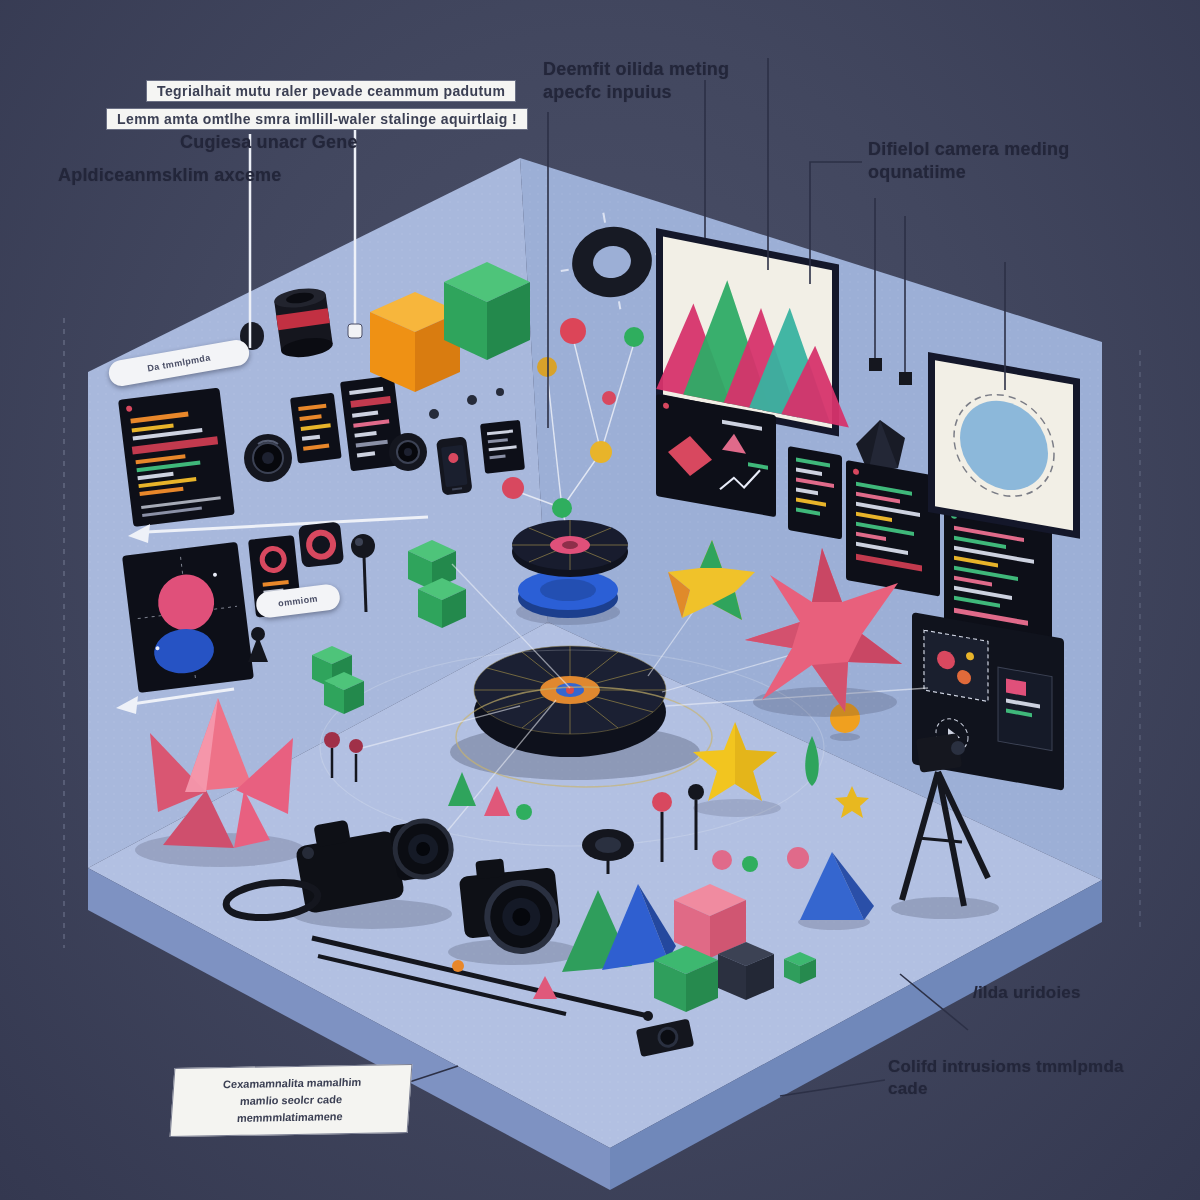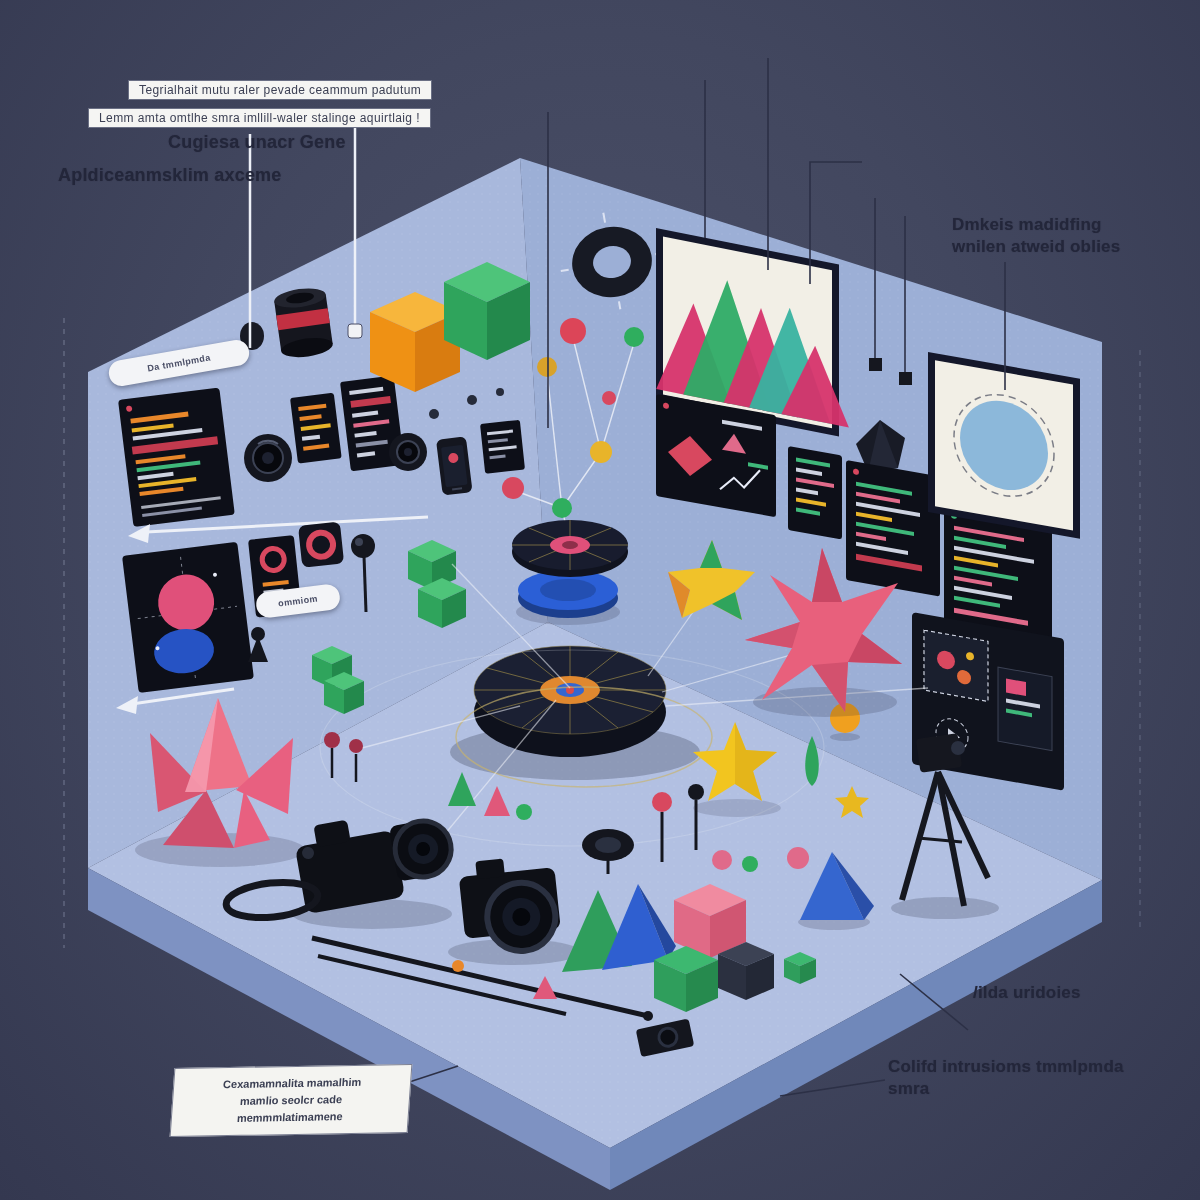--- a/index.html
+++ b/index.html
@@ -4,22 +4,22 @@
 <style>
   html,body{margin:0;padding:0;width:1200px;height:1200px;background:#383c50;}
   .stage{position:relative;width:1200px;height:1200px;overflow:hidden;
     background:radial-gradient(ellipse at 50% 42%, #4c5169 0%, #42475f 48%, #343850 100%);
     font-family:"Liberation Sans", sans-serif;}
   .stage svg{position:absolute;left:0;top:0;}
   .callout{position:absolute;color:#23263a;font-weight:bold;z-index:5;}
   .callout span{display:block;}
   .big{font-size:18px;letter-spacing:.2px;line-height:1.3;text-shadow:0 0 1px rgba(30,33,52,.45);}
   .mid{font-size:17px;letter-spacing:.2px;line-height:1.3;text-shadow:0 0 1px rgba(30,33,52,.45);}
-  .strip{background:#f5f5f3;border:1px solid #6a6f84;font-size:12px;font-weight:normal;
-    color:#3c4054;padding:2px 10px;white-space:nowrap;letter-spacing:.4px;}
+  .strip{background:#f5f5f3;border:1px solid #6a6f84;font-size:14px;font-weight:bold;
+    color:#3c4054;padding:2px 10px;white-space:nowrap;letter-spacing:.4px;margin-left:18px;}
   .pill{position:absolute;background:#f3f4f7;border-radius:13px;font-size:9px;font-weight:bold;
     color:#4a4e66;display:flex;align-items:center;justify-content:center;
     box-shadow:0 2px 5px rgba(18,20,38,.4);z-index:4;letter-spacing:.4px;}
   .box{background:#f4f4f1;border:1px solid #787c90;font-size:11px;font-weight:bold;color:#3c4054;
     text-align:center;line-height:1.55;padding:8px 12px;transform:rotate(-1deg) skewX(-5deg);}
 </style>
 </head>
 <body>
 
 <div class="stage">
@@ -527,35 +527,39 @@
   <rect x="899" y="372" width="13" height="13" fill="#15171f"></rect>
   <g stroke="#eef1f8" stroke-width="2.5" fill="none">
     <path d="M250,134 V348"></path>
     <path d="M355,120 V326"></path>
   </g>
   <rect x="348" y="324" width="14" height="14" rx="3" fill="#f2f3f6" stroke="#4a4e66"></rect>
 </svg>
 
 <div class="callout strip" style="left:128px;top:80px">Tegrialhait mutu raler pevade ceammum padutum</div>
 <div class="callout strip" style="left:88px;top:108px">Lemm amta omtlhe smra imllill-waler stalinge aquirtlaig !</div>
-<div class="callout big" style="left:168px;top:131px">Cugiesa unacr Gene</div>
+<div class="callout big" style="left:180px;top:131px">Cugiesa unacr Gene</div>
 <div class="callout big" style="left:58px;top:164px">Apldiceanmsklim axceme</div>
 
-
-
-<div class="callout mid" style="left:952px;top:214px">
-  <span>Dmkeis madidfing</span>
-  <span>wnilen atweid oblies</span>
+<div class="callout big" style="left:543px;top:58px">
+  <span>Deemfit oilida meting</span>
+  <span>apecfc inpuius</span>
 </div>
+
+<div class="callout big" style="left:868px;top:138px">
+  <span>Difielol camera meding</span>
+  <span>oqunatiime</span>
+</div>
+
 
 <div class="callout mid" style="left:973px;top:982px">/ilda uridoies</div>
 
 <div class="callout mid" style="left:888px;top:1056px">
   <span>Colifd intrusioms tmmlpmda</span>
-  <span>smra</span>
+  <span>cade</span>
 </div>
 
 <div class="callout box" style="left:172px;top:1066px;width:212px">
   <span>Cexamamnalita mamalhim</span>
   <span>mamlio seolcr cade</span>
   <span>memmmlatimamene</span>
 </div>
 
 <div class="pill" style="left:108px;top:350px;width:142px;height:26px;transform:rotate(-10deg)">Da tmmlpmda</div>
 <div class="pill" style="left:256px;top:588px;width:84px;height:26px;transform:rotate(-7deg)">ommiom</div>

